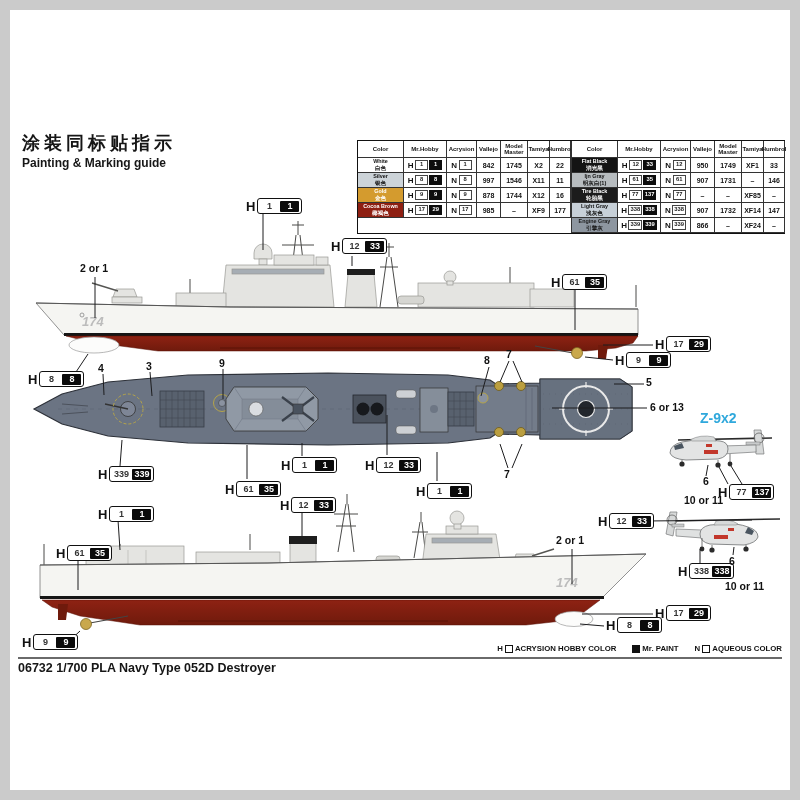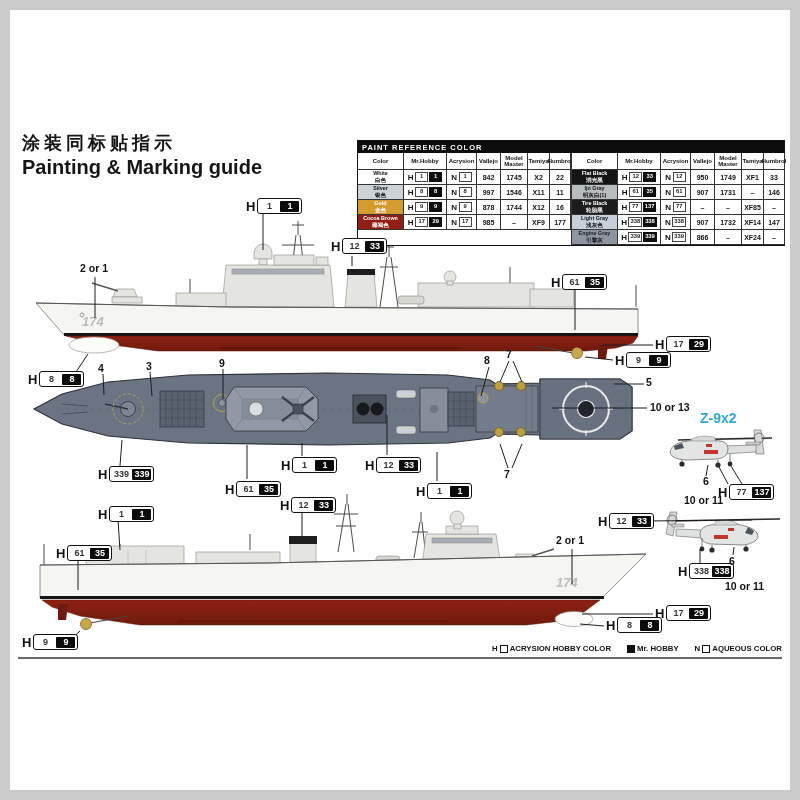--- a/index.html
+++ b/index.html
@@ -1,21 +1,21 @@
 <!DOCTYPE html>
 <html><head>
 <meta charset="utf-8">
 <style>
   html,body{margin:0;padding:0;background:#e8e8e8;}
   .stage{position:relative;width:800px;height:800px;background:#ffffff;overflow:hidden;
          font-family:"Liberation Sans",sans-serif;color:#111;}
   .frame{position:absolute;inset:0;border:10px solid #cbcbcb;pointer-events:none;z-index:40;}
   
   .title-zh{position:absolute;left:22px;top:131px;font-size:18px;font-weight:bold;letter-spacing:4px;color:#161616;}
-  .title-en{position:absolute;left:22px;top:156px;font-size:20px;font-weight:bold;color:#161616;}
+  .title-en{position:absolute;left:22px;top:156px;font-size:12px;font-weight:bold;color:#161616;}
   
   .ptable{position:absolute;left:357px;top:140px;width:426px;z-index:4;border:1.4px solid #111;background:#fff;}
   .ptable .bar{background:#0c0c0c;color:#fff;font-size:7.5px;font-weight:bold;letter-spacing:1px;padding:1.5px 4px;}
   .halves{display:flex;align-items:flex-start;}
   .half{display:grid;grid-template-columns:46px 43px 30px 24px 27px 22px 21px;}
   .half .td,.half .th{border-right:0.6px solid #333;border-bottom:0.6px solid #333;
       display:flex;align-items:center;justify-content:center;text-align:center;
       font-size:6.5px;box-sizing:border-box;background:#fff;}
   .half .th{height:17px;font-weight:bold;font-size:6px;line-height:1.05;padding:0 1px;}
   .half .td{height:15px;font-weight:bold;font-size:7px;}
@@ -55,21 +55,20 @@
 </head>
 <body>
 
 <div class="stage">
   <div class="frame"></div>
 
   <div class="title-zh">涂装同标贴指示</div>
   <div class="title-en">Painting &amp; Marking guide</div>
 
   <div class="ptable">
-    <div class="bar">PAINT  REFERENCE  COLOR</div>
     <div class="halves">
 
       <div class="half">
         <div class="th">Color</div>
         <div class="th">Mr.Hobby</div>
         <div class="th">Acrysion</div>
         <div class="th">Vallejo</div>
         <div class="th">Model Master</div>
         <div class="th">Tamiya</div>
         <div class="th">Humbrol</div>
@@ -648,38 +647,39 @@
     </div>
 
   <span class="plabel" style="left:80px;top:262px;">2 or 1</span>
   <span class="plabel" style="left:98px;top:362px;">4</span>
   <span class="plabel" style="left:146px;top:360px;">3</span>
   <span class="plabel" style="left:219px;top:357px;">9</span>
   <span class="plabel" style="left:484px;top:354px;">8</span>
   <span class="plabel" style="left:506px;top:348px;">7</span>
   <span class="plabel" style="left:504px;top:468px;">7</span>
   <span class="plabel" style="left:646px;top:376px;">5</span>
-  <span class="plabel" style="left:650px;top:401px;">10 or 13</span>
+  <span class="plabel" style="left:650px;top:401px;">6 or 13</span>
   <span class="plabel" style="left:556px;top:534px;">2 or 1</span>
   <span class="heli-label" style="left:700px;top:410px;">Z-9x2</span>
   <span class="plabel" style="left:703px;top:475px;">6</span>
   <span class="plabel" style="left:684px;top:494px;">10 or 11</span>
   <span class="plabel" style="left:729px;top:555px;">6</span>
   <span class="plabel" style="left:725px;top:580px;">10 or 11</span>
 
   <div class="legend">
     <span class="lg">
         <b>H</b>
         <span class="lbox"></span>
         <span>ACRYSION HOBBY COLOR</span>
       </span>
     <span class="lg">
         <span class="lbox k"></span>
-        <span>Mr. HOBBY</span>
+        <span>Mr. PAINT</span>
       </span>
     <span class="lg">
         <b>N</b>
         <span class="lbox"></span>
         <span>AQUEOUS COLOR</span>
       </span>
   </div>
   <div class="rule"></div>
+  <div class="footer-text">06732 1/700 PLA Navy Type 052D Destroyer</div>
 </div>
 
 </body></html>

